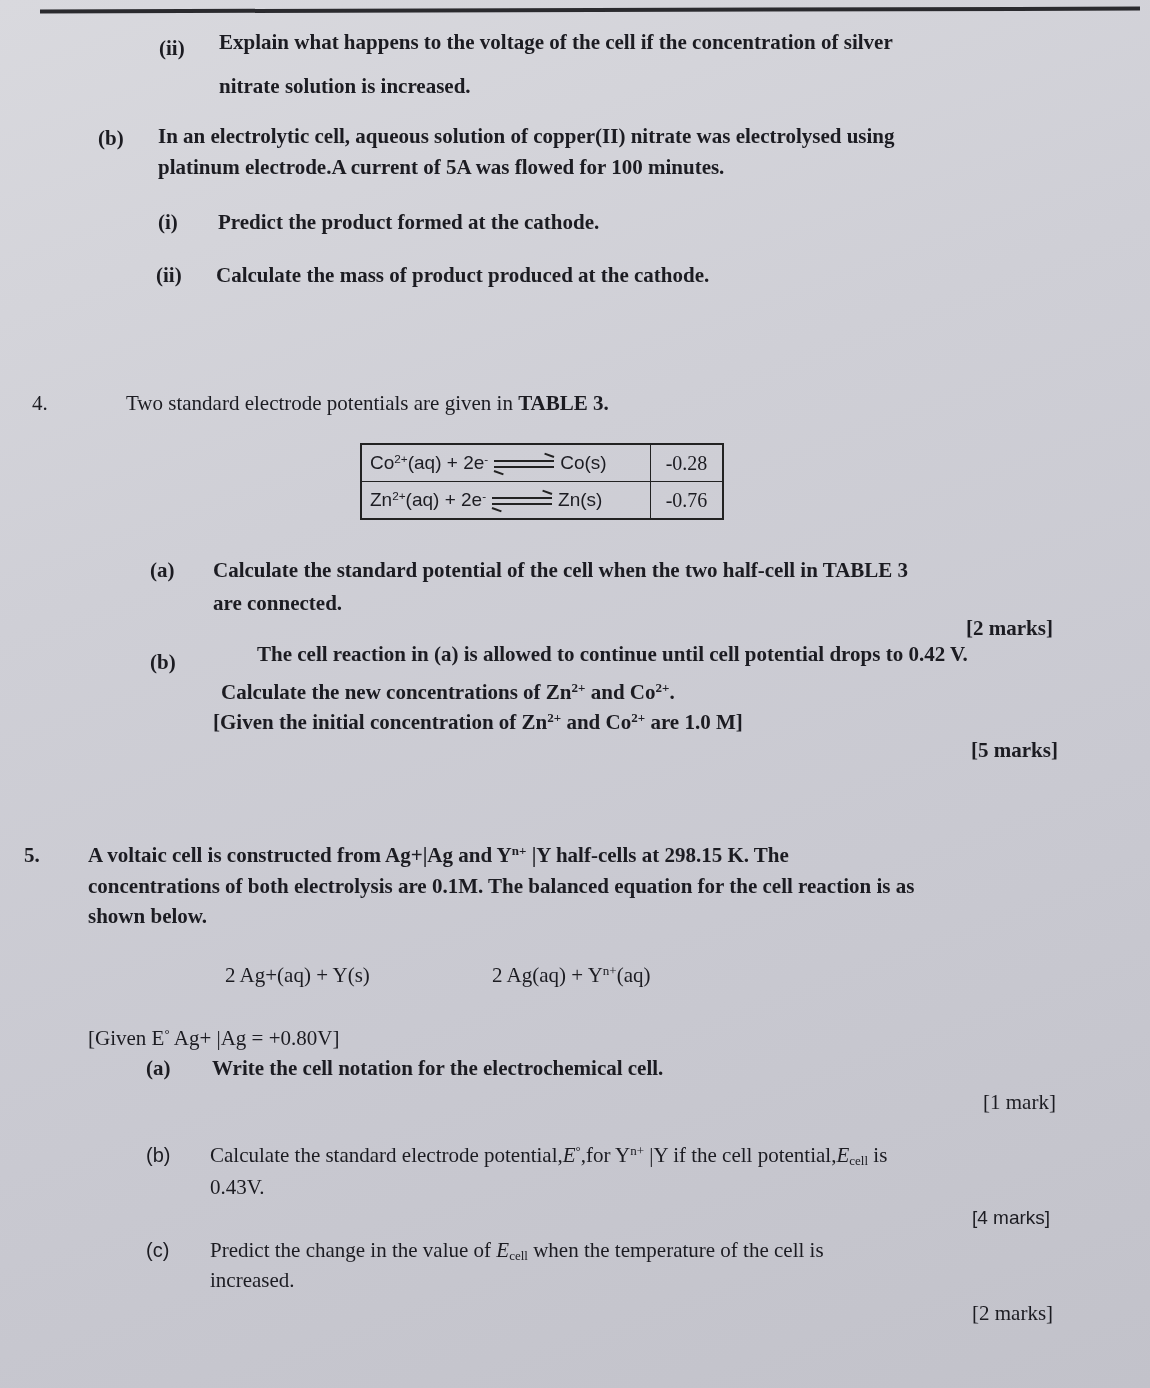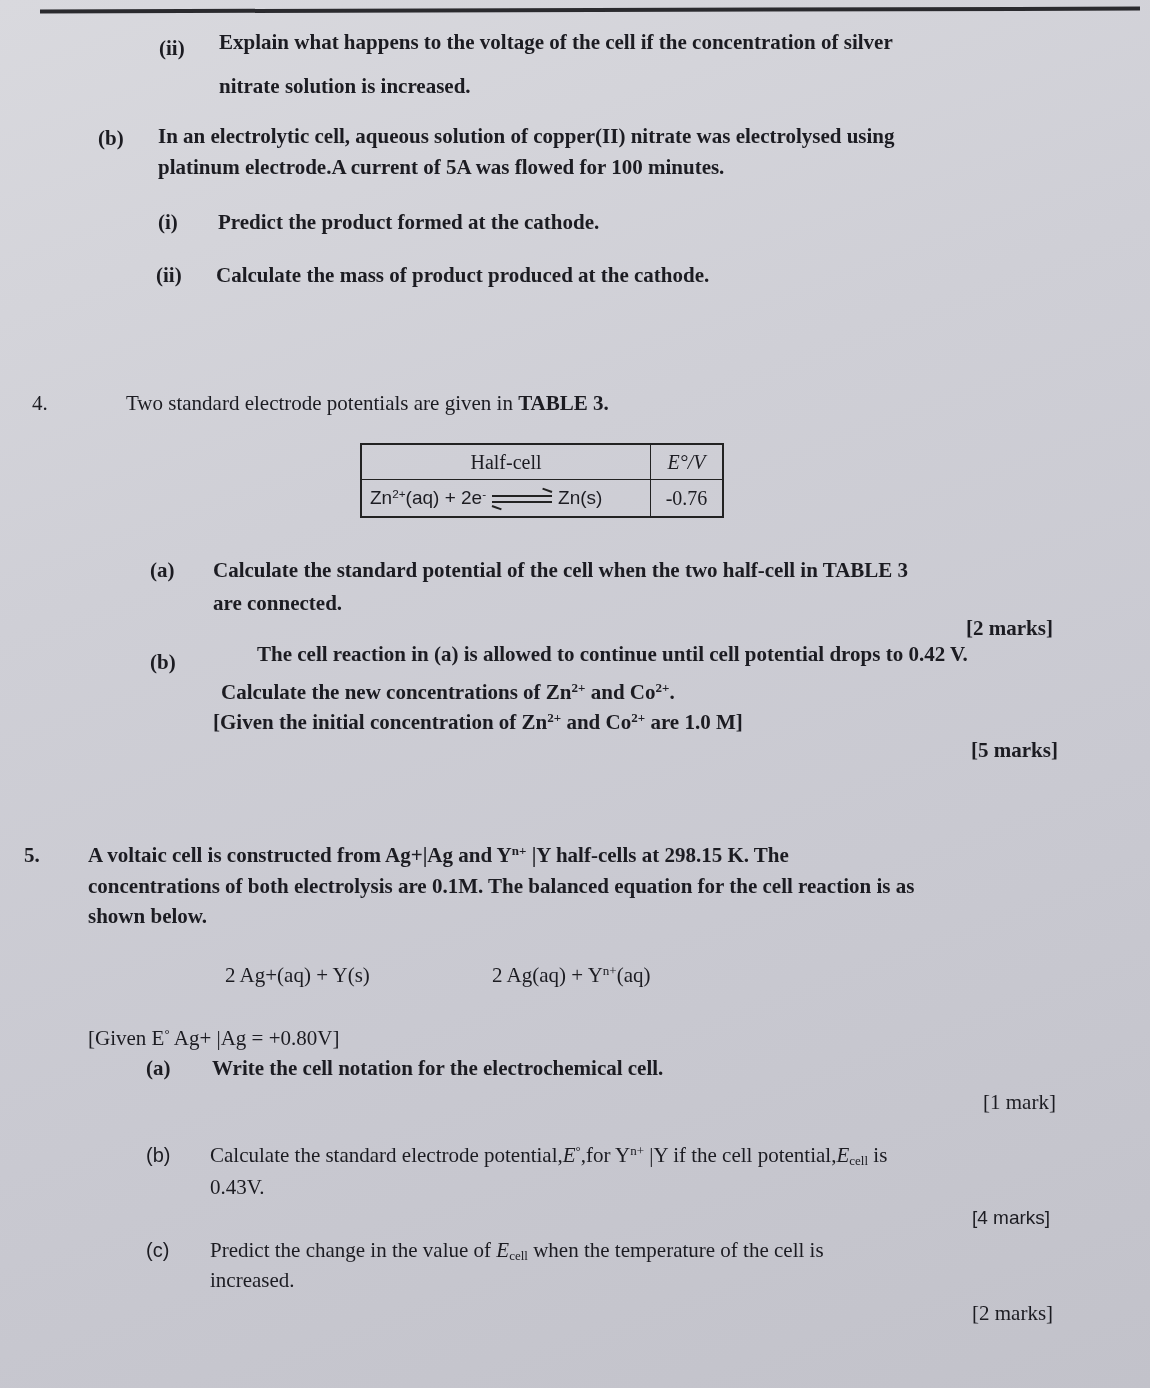--- a/index.html
+++ b/index.html
@@ -60,23 +60,25 @@
 <div class="t b" style="left:216px;top:265px;">Calculate the mass of product produced at the cathode.</div>
 
 <div class="t" style="left:32px;top:393px;">4.</div>
 <div class="t" style="left:106px;top:393px;margin-left:20px;">
   <span>Two standard electrode potentials are given in</span>
   <b>TABLE 3.</b>
 </div>
 
 <table class="t3">
   <tbody>
-      <tr>
-    <th class="hc" style="font-family:'Liberation Serif',serif;font-size:20px;">Half-cell</th>
-    <th class="ev"><i>E°/V</i></th>
+  <tr>
+    <td class="hc">
+      <span>Co</span><sup>2+</sup><span>(aq) + 2e</span><sup>-</sup><span class="eq-arrow"><span class="h1"></span><span class="h2"></span></span><span>Co(s)</span>
+    </td>
+    <td class="ev">-0.28</td>
   </tr>
   <tr>
     <td class="hc">
       <span>Zn</span><sup>2+</sup><span>(aq) + 2e</span><sup>-</sup><span class="eq-arrow"><span class="h1"></span><span class="h2"></span></span><span>Zn(s)</span>
     </td>
     <td class="ev">-0.76</td>
   </tr>
 </tbody>
   </table>
 

